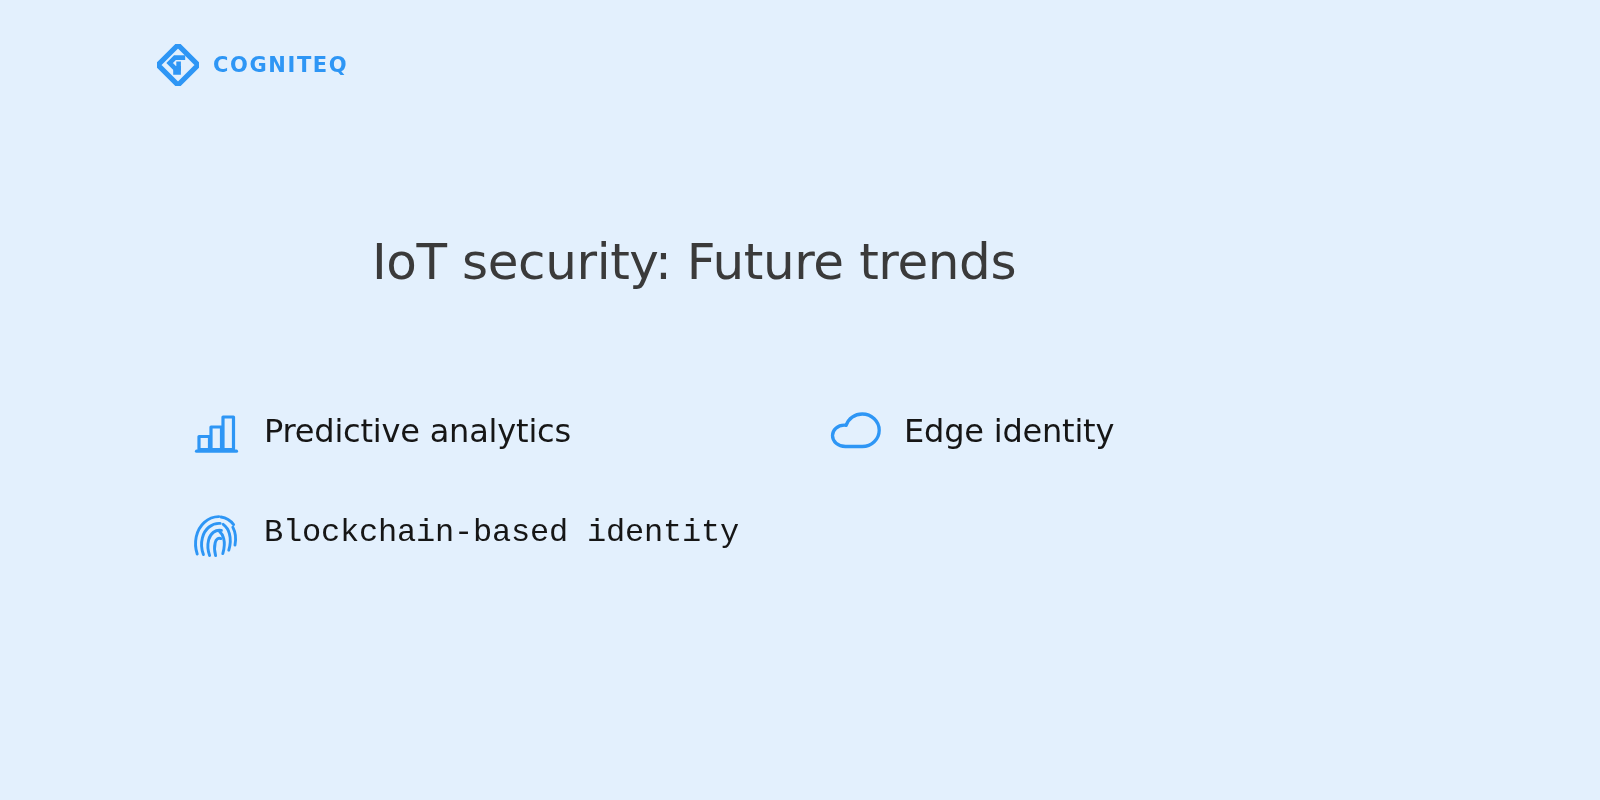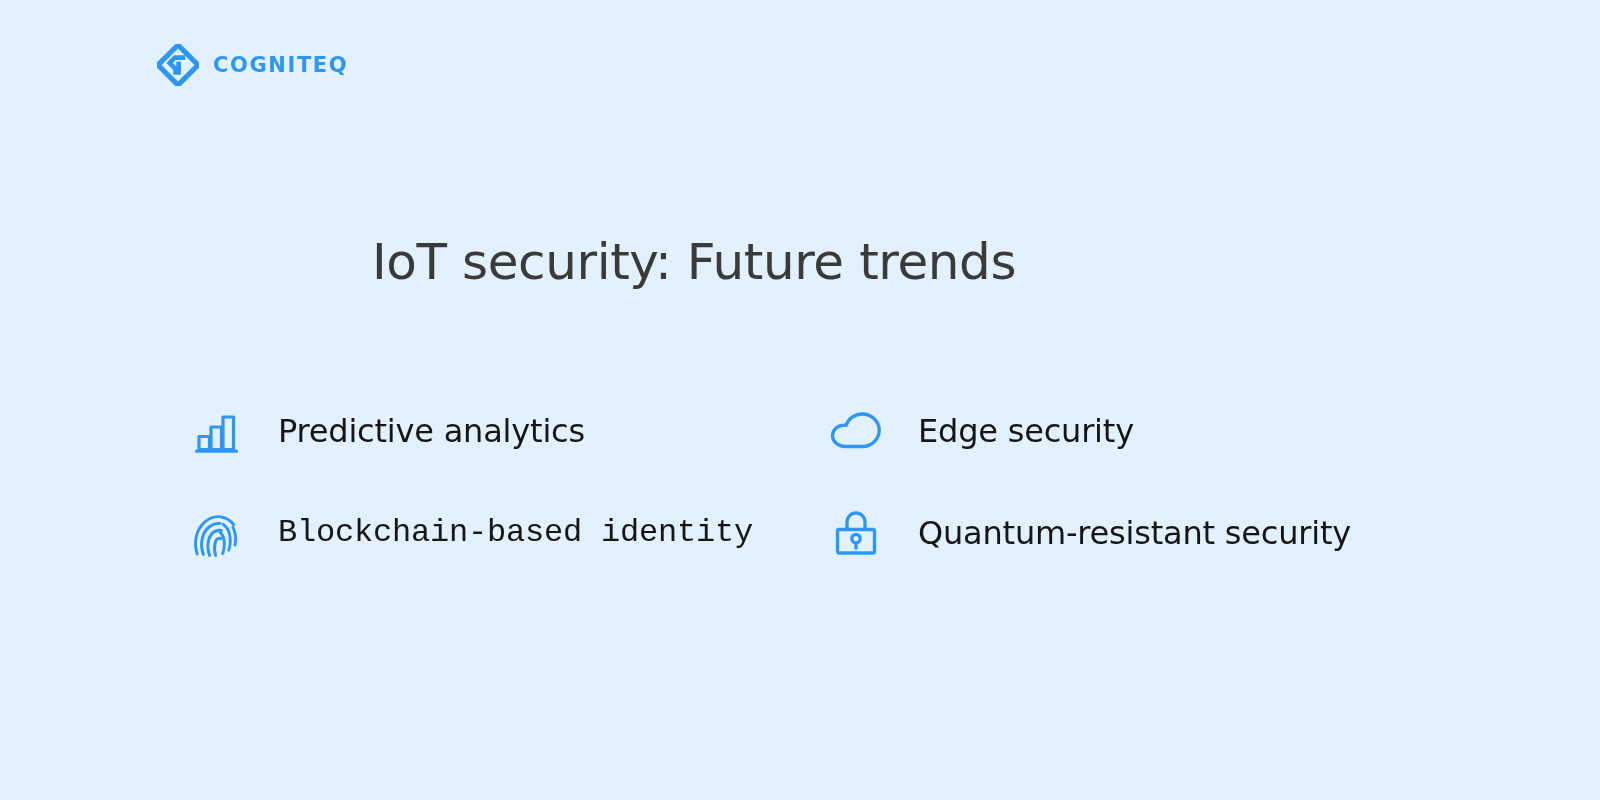--- a/index.html
+++ b/index.html
@@ -65,21 +65,21 @@
     top: 380px;
     width: 1240px;
     display: grid;
     grid-template-columns: 640px 600px;
     grid-template-rows: 102px 102px;
   }
 
   .feature-item {
     display: flex;
     align-items: center;
-    gap: 36px;
+    gap: 22px;
   }
 
   .feature-icon {
     width: 52px;
     height: 52px;
     flex: 0 0 52px;
     display: flex;
     align-items: center;
     justify-content: center;
   }
@@ -137,21 +137,21 @@
         <path d="M17.5 40.5
                  C9.8 40.5 4.5 35.6 4.5 29.6
                  C4.5 23.8 9.6 19.2 16.2 19.2
                  C16.9 19.2 17.6 19.25 18.2 19.35
                  C20.3 12.6 26.8 8.0 34.2 8.0
                  C43.6 8.0 51.2 15.2 51.2 24.2
                  C51.2 33.2 43.6 40.5 34.2 40.5
                  Z" fill="none" stroke="#2e96f5" stroke-width="3.3" stroke-linecap="round" stroke-linejoin="round"></path>
       </svg>
     </span>
-    <span class="feature-label" style="color: rgb(22, 22, 22);">Edge security</span>
+    <span class="feature-label" style="color: rgb(22, 22, 22);">Edge identity</span>
   </div>
 
   <div class="feature-item">
     <span class="feature-icon">
       <svg width="50" height="52" viewBox="0 0 50 52" xmlns="http://www.w3.org/2000/svg">
         <g fill="none" stroke="#2e96f5" stroke-width="2.9" stroke-linecap="round" stroke-linejoin="round">
 
           <path d="M6.2 47 C4.4 41.6 4.0 35.8 5.2 30.0 C7.6 18.0 17.0 9.6 27.8 9.6"></path>
 
           <path d="M44.0 38.0 C45.2 32.0 44.6 25.6 41.8 20.2"></path>
@@ -164,33 +164,14 @@
           <path d="M18.6 48.4 C16.8 43.6 16.4 38.0 17.6 33.0 C19.2 26.4 24.6 22.2 30.4 23.4"></path>
           <path d="M31.8 46.6 C33.4 41.4 33.8 35.8 32.6 31.2 C32.0 28.6 30.6 26.2 28.6 24.6"></path>
 
           <path d="M24.6 48.6 C23.4 44.4 23.2 39.6 24.2 35.6 C25.0 32.4 27.4 30.4 29.8 31.6"></path>
         </g>
       </svg>
     </span>
     <span class="feature-label" style="color: rgb(22, 22, 22); font-family: Liberation Mono, monospace;">Blockchain-based identity</span>
   </div>
 
-  <div class="feature-item">
-    <span class="feature-icon">
-      <svg width="52" height="52" viewBox="0 0 52 52" xmlns="http://www.w3.org/2000/svg">
-        <g fill="none" stroke="#2e96f5" stroke-width="3.3" stroke-linecap="round" stroke-linejoin="round">
-
-          <path d="M17.0 22.5 L17.0 15.0
-                   C17.0 10.0 21.0 6.0 26.0 6.0
-                   C31.0 6.0 35.0 10.0 35.0 15.0
-                   L35.0 22.5"></path>
-
-          <rect x="7.5" y="22.5" width="37" height="23.5" rx="1.5"></rect>
-
-          <circle cx="26" cy="31.5" r="4.2"></circle>
-          <line x1="26" y1="35.7" x2="26" y2="41.2"></line>
-        </g>
-      </svg>
-    </span>
-    <span class="feature-label" style="color: rgb(22, 22, 22);">Quantum-resistant security</span>
-  </div>
 
 </div>
 
 </body></html>

